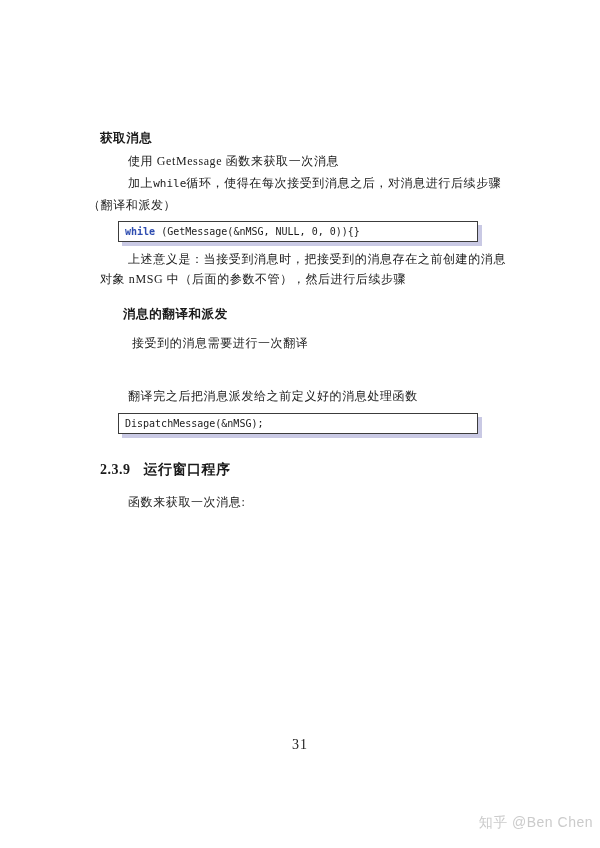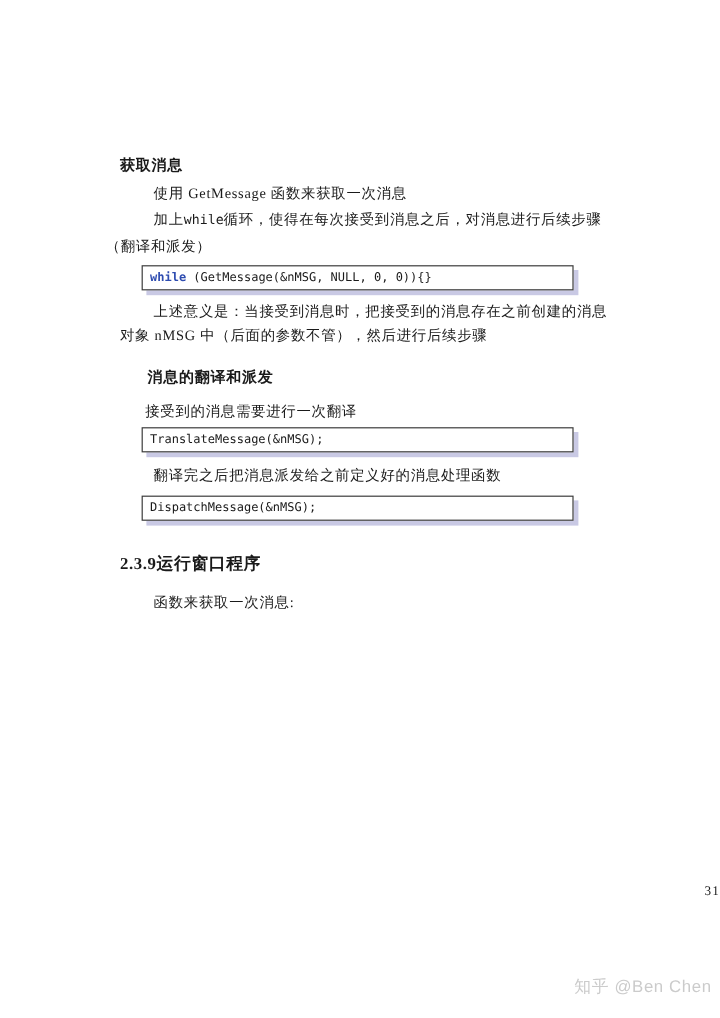--- a/index.html
+++ b/index.html
@@ -57,32 +57,33 @@
   }
   .sec-head {
     position: absolute;
     font-weight: bold;
     font-size: 14px;
     letter-spacing: 0.5px;
     white-space: pre;
   }
   .sec-num {
     font-family: "Liberation Serif", "DejaVu Serif", serif;
+    margin-right: 13px;
   }
   .sec-title {
     font-family: "Liberation Sans", "DejaVu Sans", sans-serif;
     margin-top: 12px;
   }
   .pagenum {
     position: absolute;
     top: 737px;
     left: 0;
     width: 100%;
-    text-align: right;
-    font-size: 11px;
+    text-align: center;
+    font-size: 14px;
     letter-spacing: 1px;
   }
   .watermark {
     position: absolute;
     top: 814px;
     right: 7px;
     font-size: 14px;
     color: var(--watermark-gray, #cbcbcb);
     font-family: "Liberation Sans", "DejaVu Sans", sans-serif;
     letter-spacing: 0.5px;
@@ -104,23 +105,22 @@
   <div class="line" style="top:194px; left:88px;">（翻译和派发）</div>
 
   <div class="codebox" style="top:221px;"><span class="kw">while</span><span> (GetMessage(&amp;nMSG, NULL, 0, 0)){}</span></div>
 
   <div class="line" style="top:248px; left:128px;">上述意义是：当接受到消息时，把接受到的消息存在之前创建的消息</div>
 
   <div class="line" style="top:268px; left:100px;">对象 nMSG 中（后面的参数不管），然后进行后续步骤</div>
 
   <div class="line bold-head" style="top:303px; left:100px;margin-left:23px;">消息的翻译和派发</div>
 
-  <div class="line" style="top:332px; left:121px;">接受到的消息需要进行一次翻译</div>
+  <div class="line" style="top:332px; left:132px;">接受到的消息需要进行一次翻译</div>
 
-  <div class="codebox" style="top:356px;"><span>TranslateMessage(&amp;nMSG);</span></div>
 
   <div class="line" style="top:385px; left:128px;">翻译完之后把消息派发给之前定义好的消息处理函数</div>
 
   <div class="codebox" style="top:413px;align-items:center;"><span>DispatchMessage(&amp;nMSG);</span></div>
 
   <div class="sec-head" style="top:461px; left:100px;"><span class="sec-num">2.3.9</span><span class="sec-title">运行窗口程序</span></div>
 
   <div class="line" style="top:491px; left:128px;">函数来获取一次消息:</div>
 
   <div class="pagenum">31</div>

